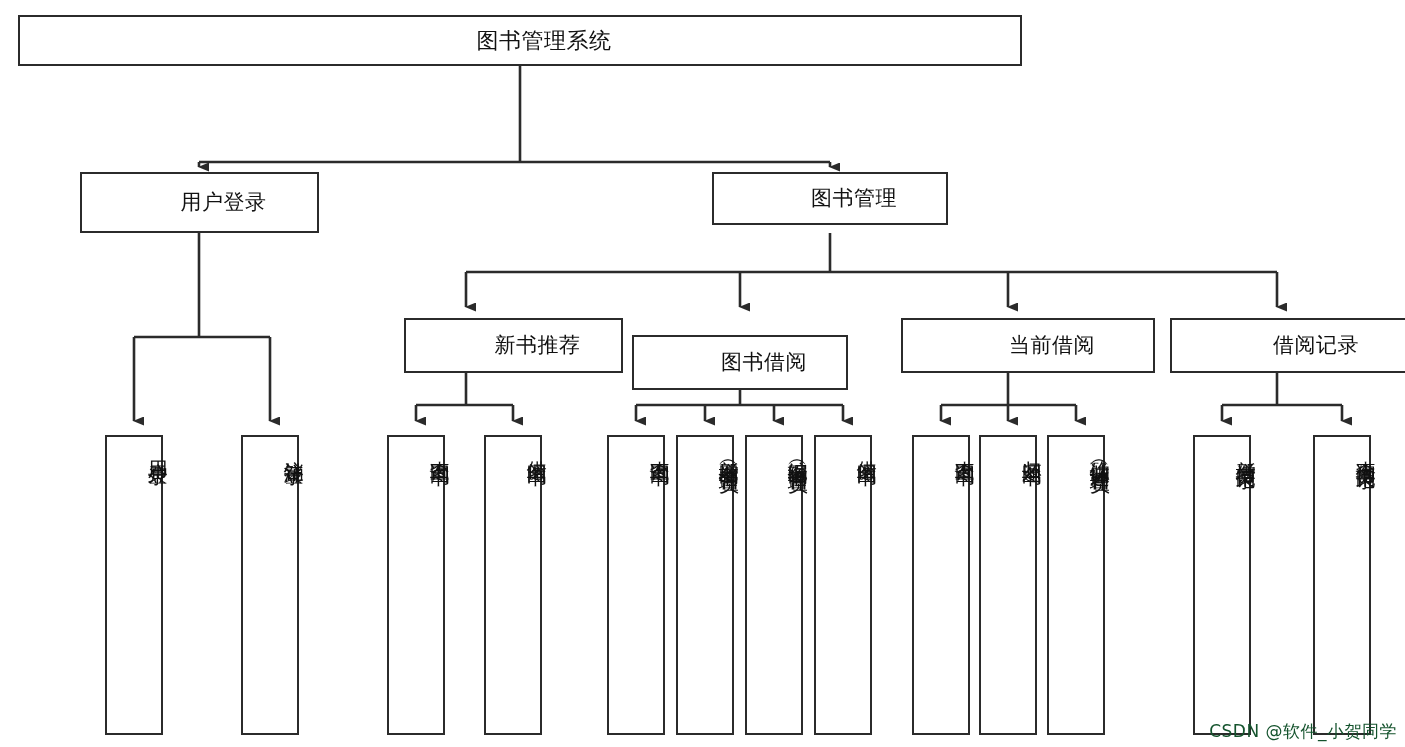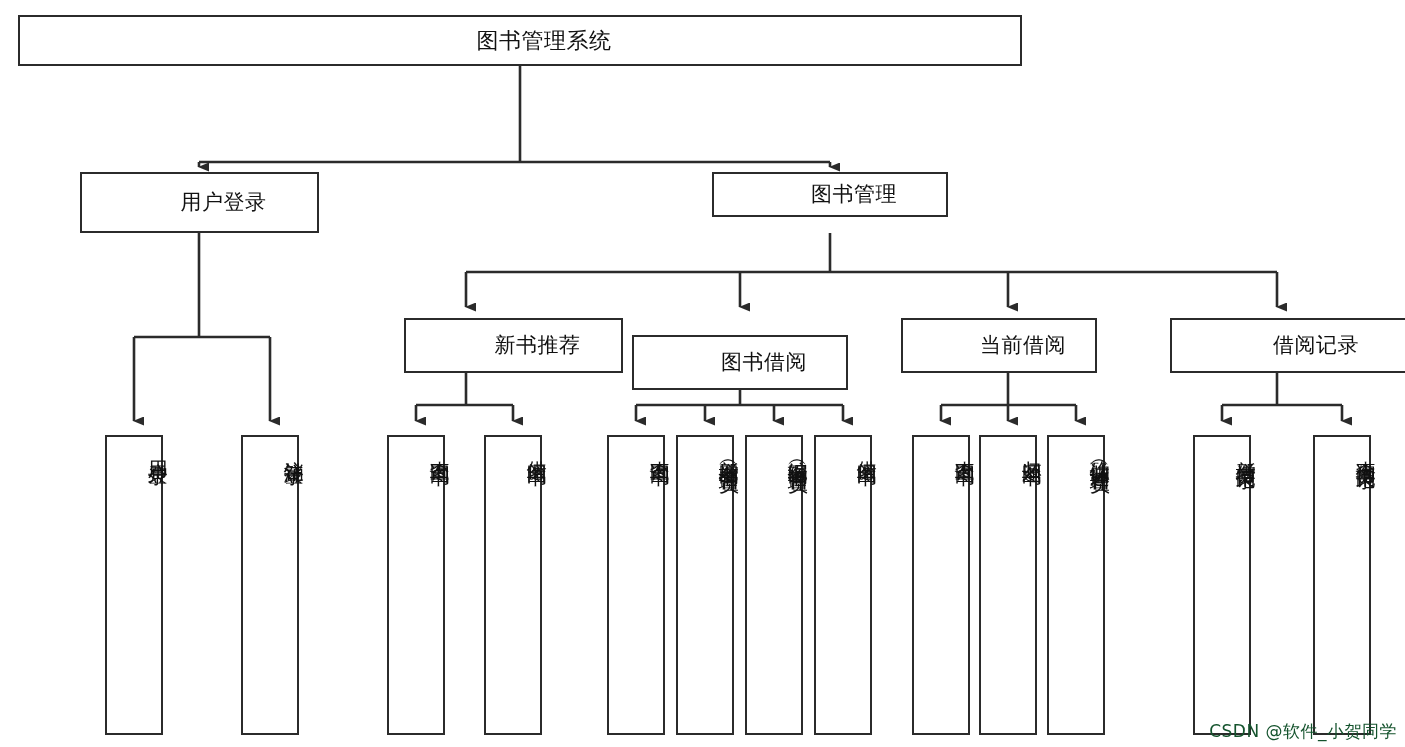--- a/index.html
+++ b/index.html
@@ -130,31 +130,31 @@
     </g>
   </svg>
 
   <div class="node level-1" style="left:18px; top:15px; width:1004px; height:51px;">
     <span class="node-label">图书管理系统</span>
   </div>
 
   <div class="node level-2" style="left:80px; top:172px; width:239px; height:61px;">
     <span class="node-label">用户登录</span>
   </div>
-  <div class="node level-2" style="left:712px; top:172px; width:236px; height:45px;">
+  <div class="node level-2" style="left:712px; top:172px; width:236px; height:53px;">
     <span class="node-label">图书管理</span>
   </div>
 
   <div class="node level-3" style="left:360px; top:318px; width:219px; height:55px;margin-left:44px;">
     <span class="node-label">新书推荐</span>
   </div>
   <div class="node level-3" style="left:632px; top:335px; width:216px; height:55px;">
     <span class="node-label">图书借阅</span>
   </div>
-  <div class="node level-3" style="left:901px; top:318px; width:196px; height:55px;">
+  <div class="node level-3" style="left:901px; top:318px; width:254px; height:55px;">
     <span class="node-label">当前借阅</span>
   </div>
   <div class="node level-3" style="left:1170px; top:318px; width:244px; height:55px;">
     <span class="node-label">借阅记录</span>
   </div>
 
   <div class="node leaf" style="left:105px; top:435px; width:58px; height:300px;">
     <span class="node-label">用户登录</span>
   </div>
   <div class="node leaf" style="left:241px; top:435px; width:58px; height:300px;">

